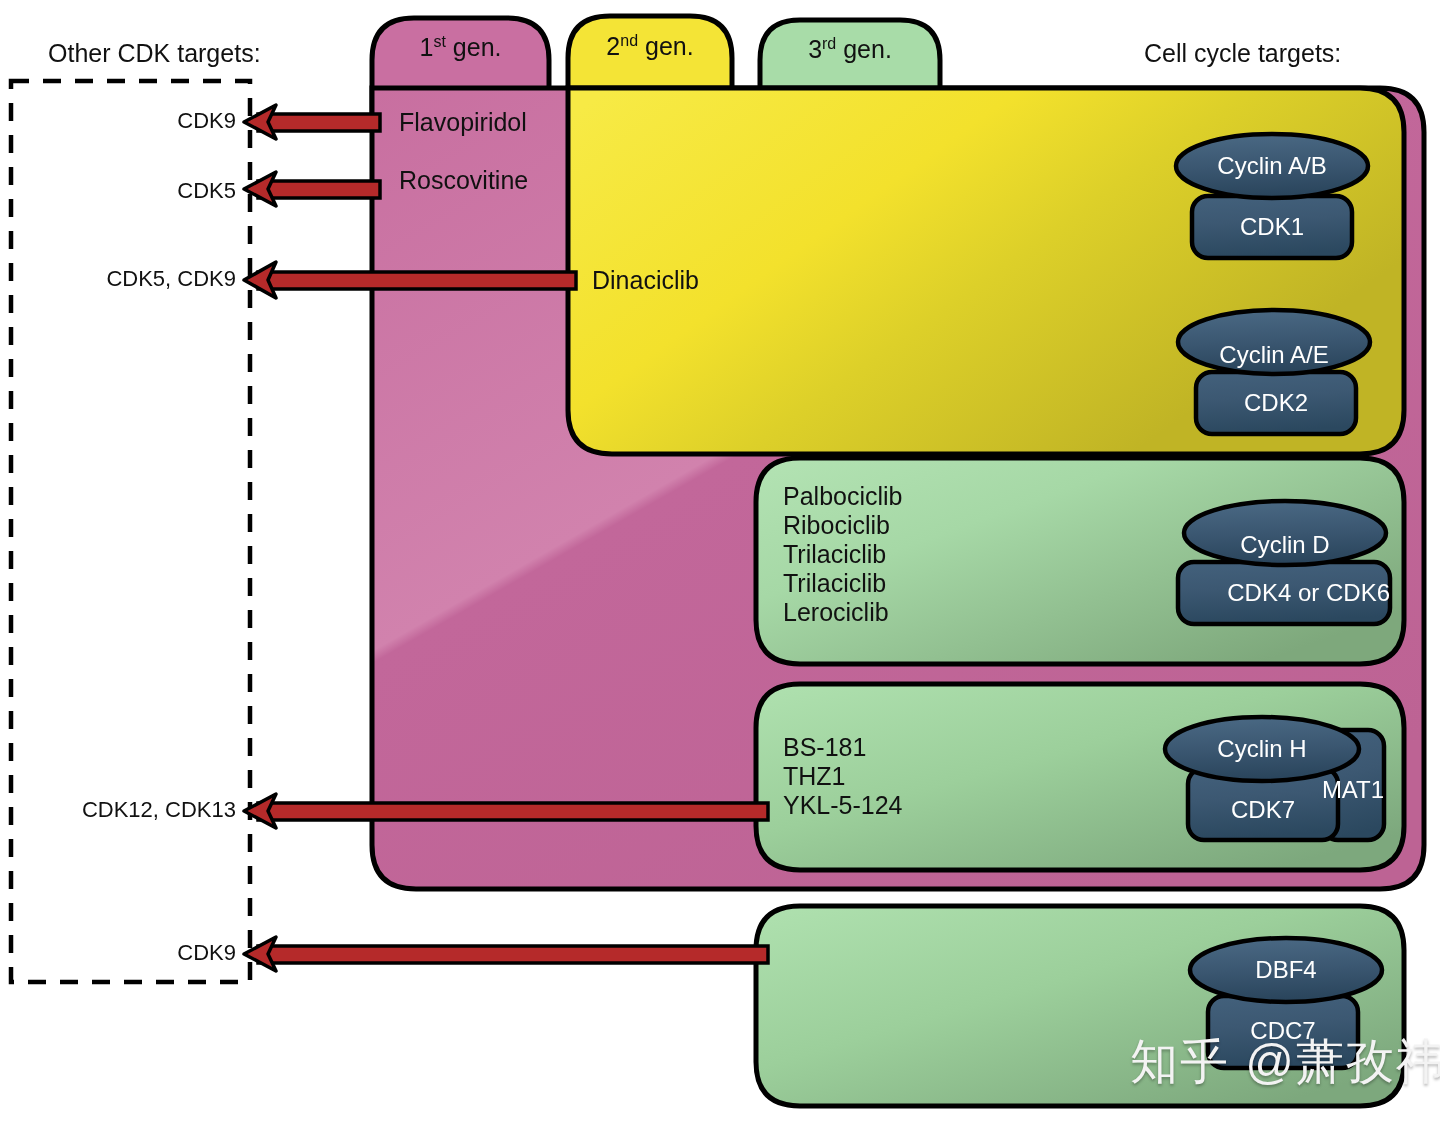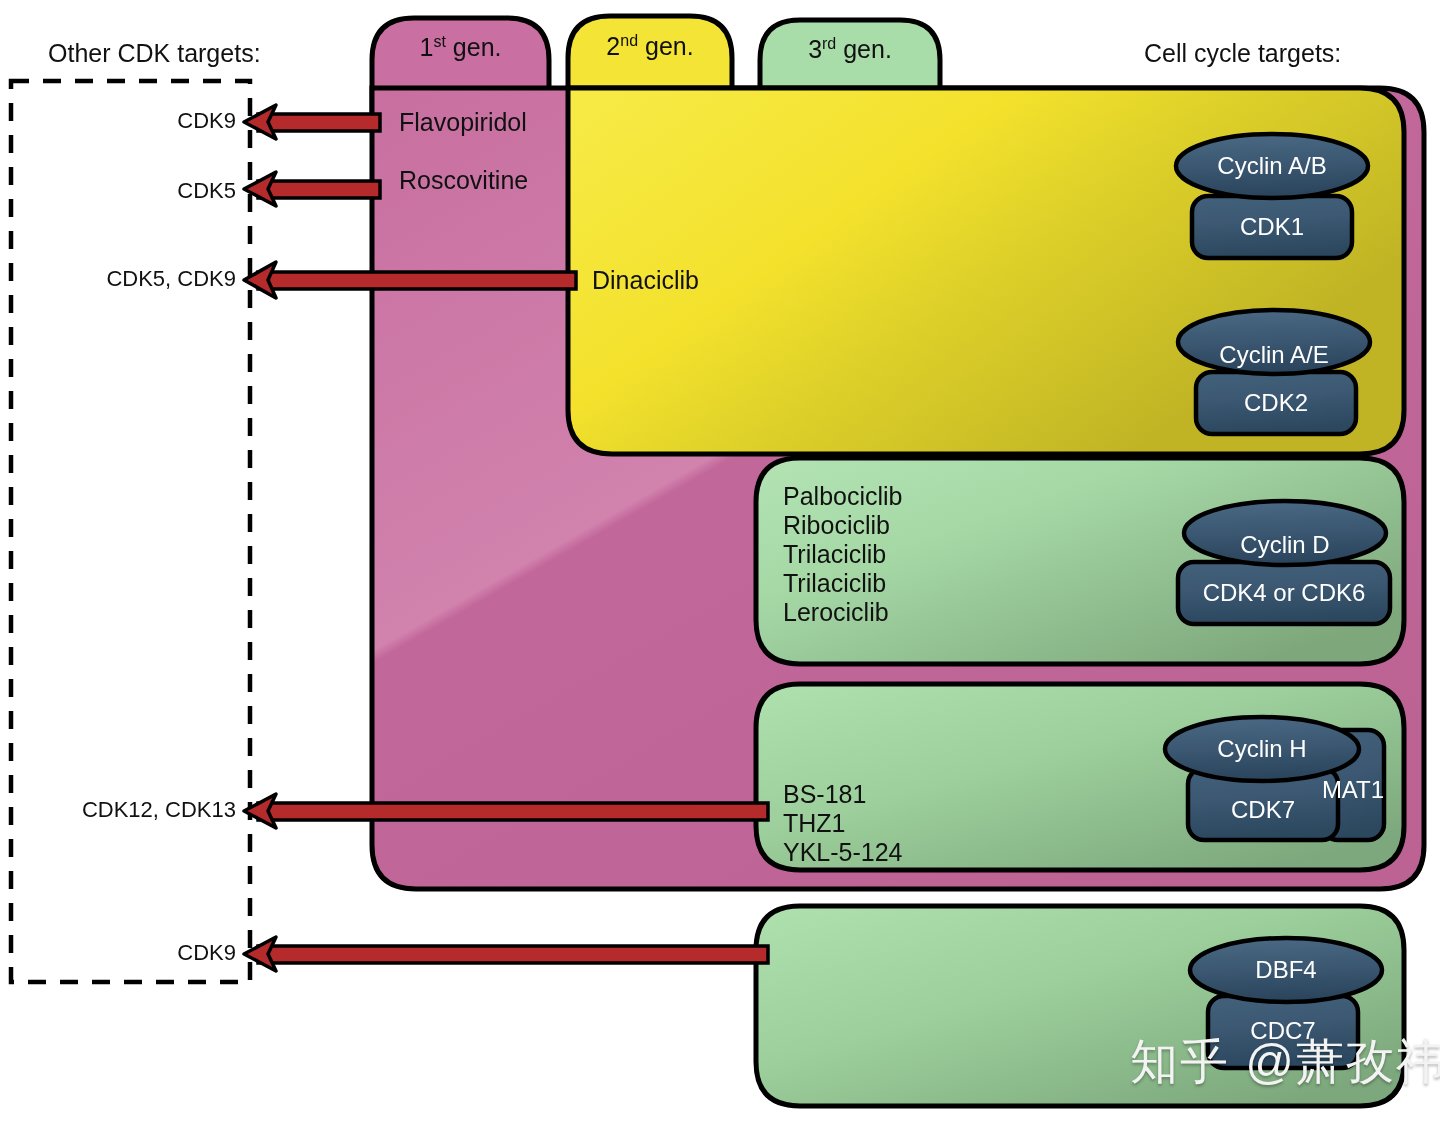--- a/index.html
+++ b/index.html
@@ -240,41 +240,41 @@
   <div class="txt drug" style="left:592px; top:268px;">Dinaciclib</div>
 
   <div class="drug-list" style="left:783px; top:482px;">
     <div>Palbociclib</div>
     <div>Ribociclib</div>
     <div>Trilaciclib</div>
     <div>Trilaciclib</div>
     <div>Lerociclib</div>
   </div>
 
-  <div class="drug-list" style="left:783px; top:733px;margin-top:47px;">
+  <div class="drug-list" style="left:783px; top:733px;">
     <div>BS-181</div>
     <div>THZ1</div>
     <div>YKL-5-124</div>
   </div>
 
 
   <div class="txt target-lbl" style="left:0px; top:110px; width:236px;">CDK9</div>
   <div class="txt target-lbl" style="left:0px; top:180px; width:236px;">CDK5</div>
   <div class="txt target-lbl" style="left:0px; top:268px; width:236px;">CDK5, CDK9</div>
   <div class="txt target-lbl" style="left:0px; top:799px; width:236px;">CDK12, CDK13</div>
   <div class="txt target-lbl" style="left:0px; top:942px; width:236px;">CDK9</div>
 
   <div class="nodelbl" style="left:1176px; top:154px; width:192px; text-align:center;">Cyclin A/B</div>
   <div class="nodelbl" style="left:1192px; top:215px; width:160px; text-align:center;">CDK1</div>
 
   <div class="nodelbl" style="left:1178px; top:330px; width:192px; text-align:center;margin-top:13px;">Cyclin A/E</div>
   <div class="nodelbl" style="left:1196px; top:391px; width:160px; text-align:center;">CDK2</div>
 
   <div class="nodelbl" style="left:1184px; top:533px; width:202px; text-align:center;">Cyclin D</div>
-  <div class="nodelbl" style="left:1178px; top:581px; width:212px; text-align:center;">CDK4 or CDK6</div>
+  <div class="nodelbl" style="left:1178px; top:581px; width:212px; text-align:right;">CDK4 or CDK6</div>
 
   <div class="nodelbl" style="left:1165px; top:737px; width:194px; text-align:center;">Cyclin H</div>
   <div class="nodelbl" style="left:1188px; top:798px; width:150px; text-align:center;">CDK7</div>
   <div class="nodelbl" style="left:1319px; top:778px; width:68px; text-align:center;">MAT1</div>
 
   <div class="nodelbl" style="left:1190px; top:958px; width:192px; text-align:center;">DBF4</div>
   <div class="nodelbl" style="left:1208px; top:1019px; width:150px; text-align:center;">CDC7</div>
 
   <div class="watermark" style="left:1130px; top:1030px;">知乎 @萧孜祎</div>
 

